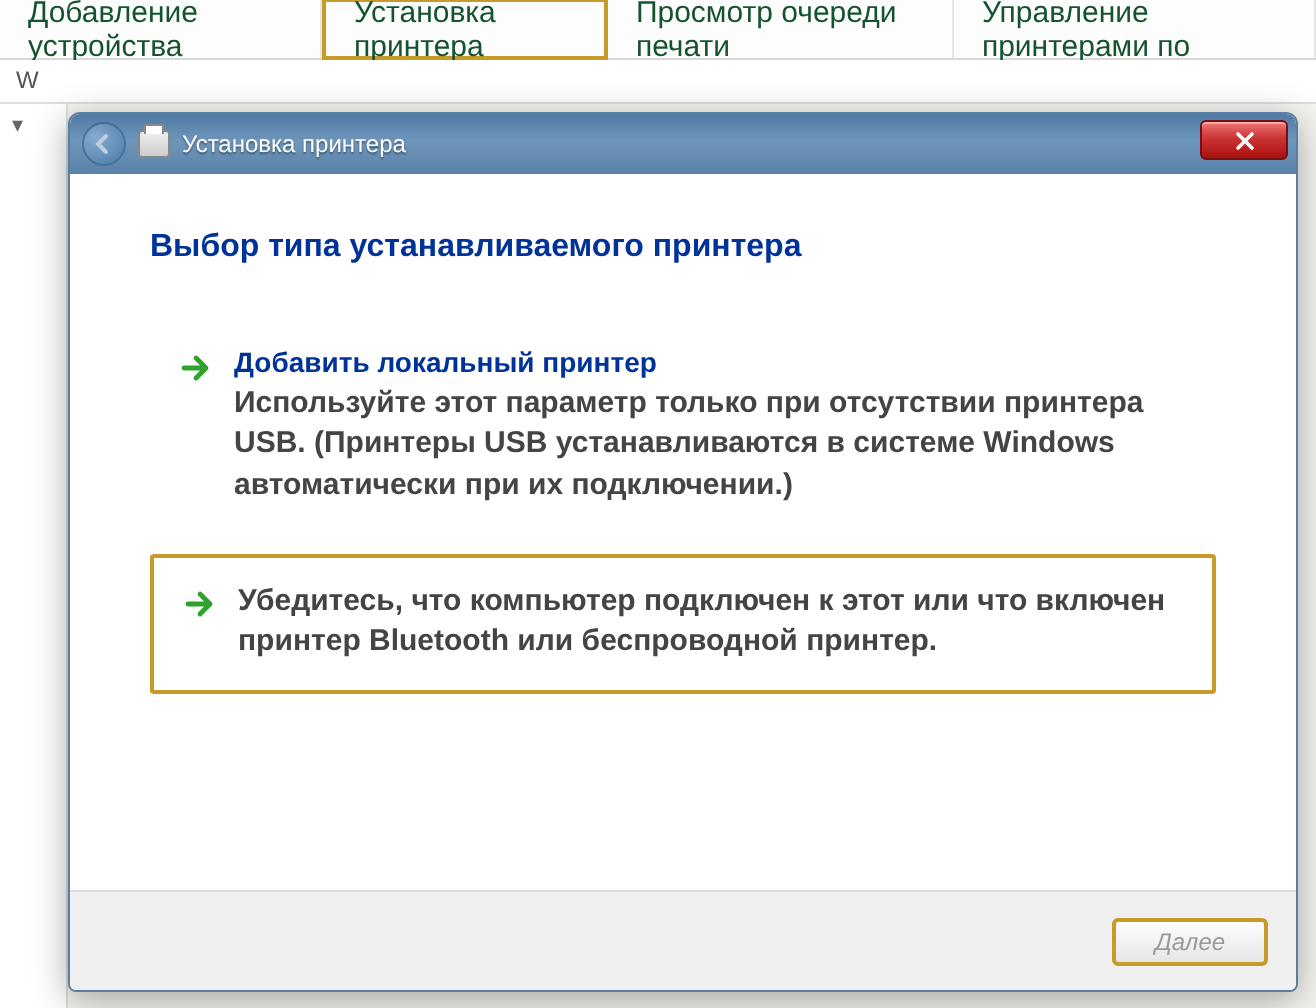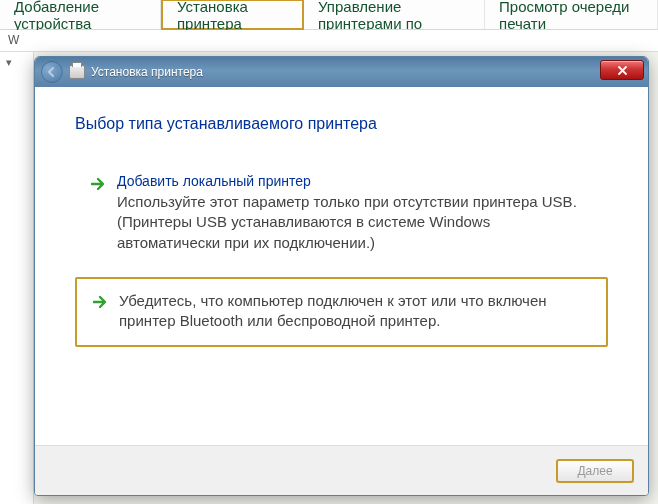--- a/index.html
+++ b/index.html
@@ -98,21 +98,21 @@
     position:absolute; right:4px; top:3px;
     width:44px; height:20px;
     background: linear-gradient(#e77,#c33 45%,#a11);
     border:1px solid #7a0f0f;
     border-radius:3px;
     color:#fff; font-size:12px; font-weight:bold;
     display:flex; align-items:center; justify-content:center;
     box-shadow: inset 0 1px 0 rgba(255,255,255,0.4);
     cursor:pointer;
   }
-  .wizard-body { padding: 28px 40px 20px; height: calc(100% - 30px - 50px); }
+  .wizard-body { padding: 28px 40px 20px; height: calc(100% - 30px - 50px); font-weight: bold; }
   .wizard-heading {
     color: #003399;
     font-size: 16px;
     margin-bottom: 28px;
   }
   .option {
     display:flex;
     padding: 12px 14px 14px;
     margin-bottom: 10px;
     cursor:pointer;
@@ -144,20 +144,21 @@
     position:absolute;
     bottom:0; left:0; right:0;
     height:50px;
     background:#f0f0f0;
     border-top:1px solid #ddd;
     display:flex;
     justify-content:flex-end;
     align-items:center;
     padding-right:14px;
     gap:12px;
+    font-style:italic;
   }
   .btn {
     min-width:78px;
     height:24px;
     border:1px solid #8a8a8a;
     border-radius:3px;
     background: linear-gradient(#fefefe,#e6e6e6);
     font-size:12px;
     display:flex; align-items:center; justify-content:center;
     cursor:pointer;
@@ -166,22 +167,22 @@
     border:2px solid #c79a2a;
   }
   .btn.disabled { color:#9a9a9a; }
 </style>
 </head>
 <body>
 
 <div class="menu-bar">
   <div class="menu-item">Добавление устройства</div>
   <div class="menu-item highlighted">Установка принтера</div>
+  <div class="menu-item">Просмотр очереди печати</div>
   <div class="menu-item">Управление принтерами по</div>
-  <div class="menu-item">Просмотр очереди печати</div>
 </div>
 
 <div class="secondary-row">
   <span>W</span>
 </div>
 
 <div class="folder-pane">
   <div class="tree-toggle">▾</div>
 </div>
 

